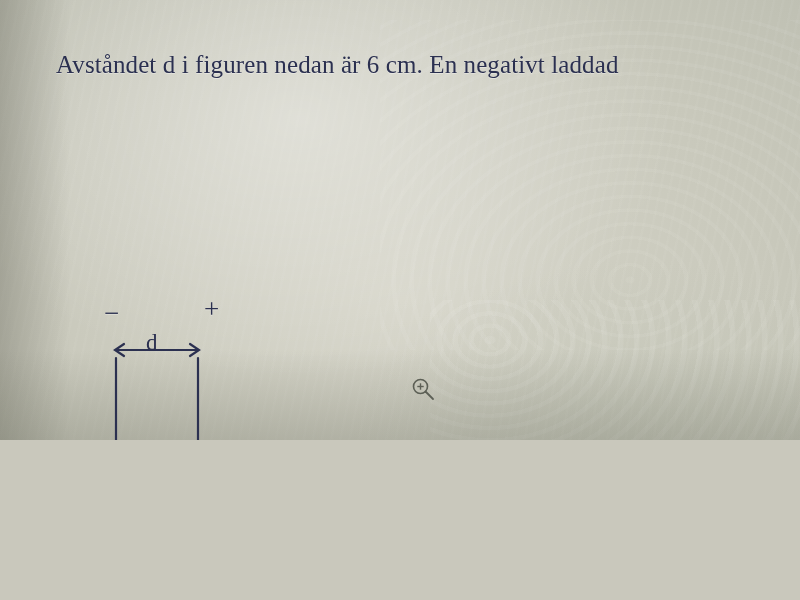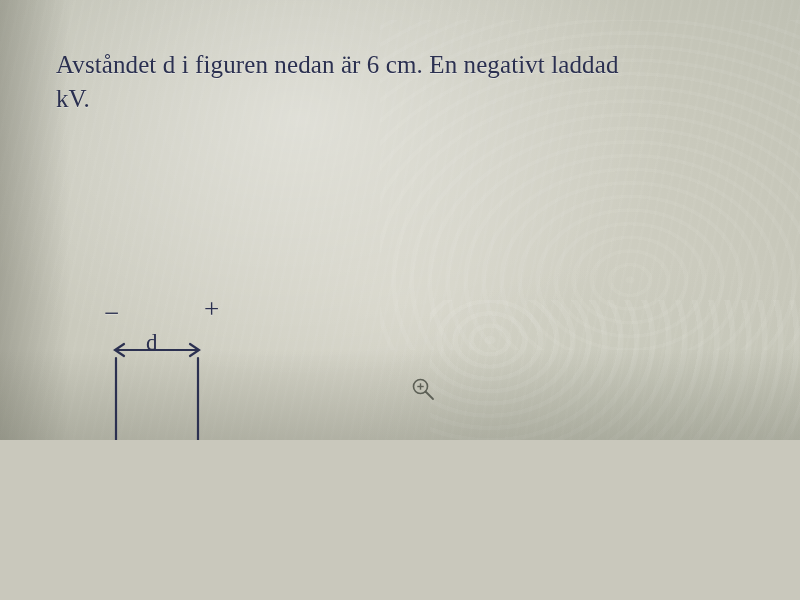--- a/index.html
+++ b/index.html
@@ -134,21 +134,20 @@
 <div id="page">
 
   <div class="sheen sheen-a"></div>
   <div class="sheen sheen-b"></div>
   <div class="sheen sheen-c"></div>
   <div class="shadow-left"></div>
   <div class="shadow-bottom"></div>
 
   <div id="problem-text">
     <div class="line">Avståndet d i figuren nedan är 6 cm. En negativt laddad</div>
-    <div class="line">kV.</div>
   </div>
 
   <div id="figure">
 
     <span class="sign" id="sign-minus">−</span>
     <span class="sign" id="sign-plus">+</span>
     <span id="label-d">d</span>
     <span id="label-u">U = 5kV</span>
 
     <svg width="260" height="300" viewBox="0 0 260 300">

